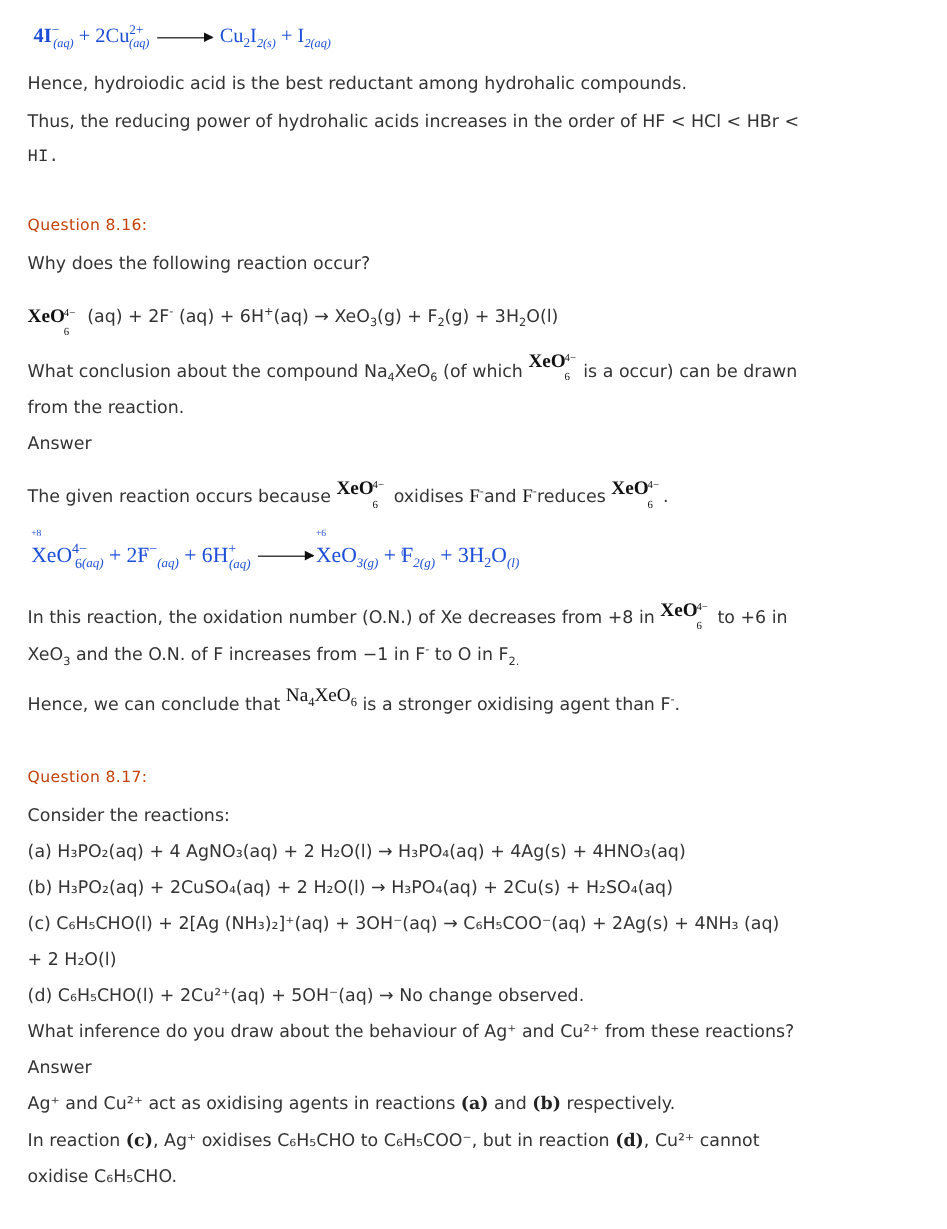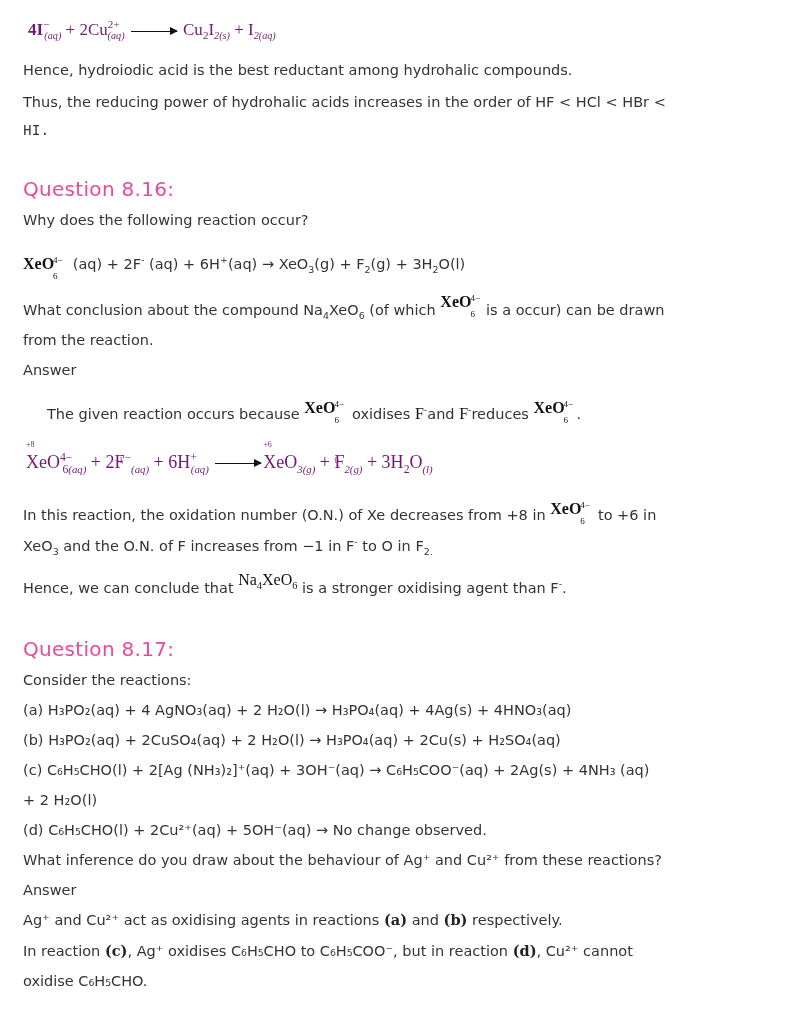--- a/index.html
+++ b/index.html
@@ -1,23 +1,23 @@
 <!DOCTYPE html>
 <html><head>
 <meta charset="utf-8">
 <style>
   html, body { margin: 0; padding: 0; background: #ffffff; }
   body {
     width: 789px; height: 1024px; overflow: hidden; position: relative;
     font-family: "DejaVu Sans", sans-serif; color: #333333;
   }
   .line { position: absolute; left: 23px; font-size: 14.5px; line-height: 20px; white-space: nowrap; color: #333; }
-  .heading { color: #ec4899; font-size: 20px; letter-spacing: 0.3px; }
+  .heading { color: #c2410c; font-size: 13px; letter-spacing: 0.3px; }
   .serif { font-family: "Liberation Serif", "DejaVu Serif", serif; color: #111; }
-  .eq { position: absolute; font-family: "Liberation Serif", "DejaVu Serif", serif; color: #701a75; font-size: 17px; white-space: nowrap; }
+  .eq { position: absolute; font-family: "Liberation Serif", "DejaVu Serif", serif; color: #1d4ed8; font-size: 17px; white-space: nowrap; }
   sub, sup { font-size: 65%; line-height: 0; }
   .chem { display: inline-block; position: relative; font-family: "Liberation Serif", serif; color: #111; font-size: 16px; font-weight: bold; }
   .chem .ch-sup { position: absolute; left: 100%; margin-left: -1px; top: -4px; font-size: 9px; font-weight: normal; }
   .chem .ch-sub { position: absolute; left: 100%; margin-left: -1px; top: 12px; font-size: 9px; font-weight: normal; }
   .ital { font-style: italic; font-size: 60%; }
   .b { font-weight: bold; font-family: "DejaVu Serif", serif; color: #222; }
   .arrow { display: inline-block; width: 46px; height: 1px; background: #111; vertical-align: middle; position: relative; margin: 0 2px; }
   .arrow::after { content: ""; position: absolute; right: -1px; top: -4px; border-left: 8px solid #111; border-top: 4px solid transparent; border-bottom: 4px solid transparent; }
   .on { position: relative; display: inline-block; }
   .on .on-num { position: absolute; top: -12px; left: 0; font-size: 8px; }
@@ -47,21 +47,21 @@
   <span style="margin-left:14px">(aq) + 2F</span><sup>-</sup><span> (aq) + 6H</span><sup>+</sup><span>(aq) → XeO</span><sub>3</sub><span>(g) + F</span><sub>2</sub><span>(g) + 3H</span><sub>2</sub><span>O(l)</span>
 </div>
 
 <div class="line" style="top:300px;">
   <span>What conclusion about the compound Na</span><sub>4</sub><span>XeO</span><sub>6</sub><span> (of which </span>
   <span class="chem" style="top:-8px"><span>XeO</span><span class="ch-sup">4−</span><span class="ch-sub">6</span></span><span style="margin-left:10px"> is a occur) can be drawn</span>
 </div>
 <div class="line" style="top:330px;">from the reaction.</div>
 <div class="line" style="top:360px;">Answer</div>
 
-<div class="line" style="top:404px;margin-left:24px;">
+<div class="line" style="top:404px;">
   <span>The given reaction occurs because </span><span class="chem" style="top:-6px"><span>XeO</span><span class="ch-sup">4−</span><span class="ch-sub">6</span></span><span style="margin-left:12px"> oxidises </span>
   <span class="serif" style="font-size:16px">F</span><sup>-</sup><span>and </span>
   <span class="serif" style="font-size:16px">F</span><sup>-</sup><span>reduces </span><span class="chem" style="top:-6px"><span>XeO</span><span class="ch-sup">4−</span><span class="ch-sub">6</span></span><span style="margin-left:12px">.</span>
 </div>
 
 <div class="eq" style="left:26px; top:452px; font-size:18px;">
   <span class="on"><span class="on-num">+8</span><span>XeO</span></span><sup>4−</sup><sub style="margin-left:-10px">6</sub><sub class="ital">(aq)</sub>
   <span>+ 2F</span><span class="on" style="width:0"><span class="on-num" style="left:-10px">−1</span></span><sup>−</sup><sub class="ital">(aq)</sub>
   <span>+ 6H</span><sup>+</sup><sub class="ital" style="margin-left:-6px">(aq)</sub>
   <span class="arrow"></span><span class="on"><span class="on-num">+6</span><span>XeO</span></span><sub class="ital">3(g)</sub>

